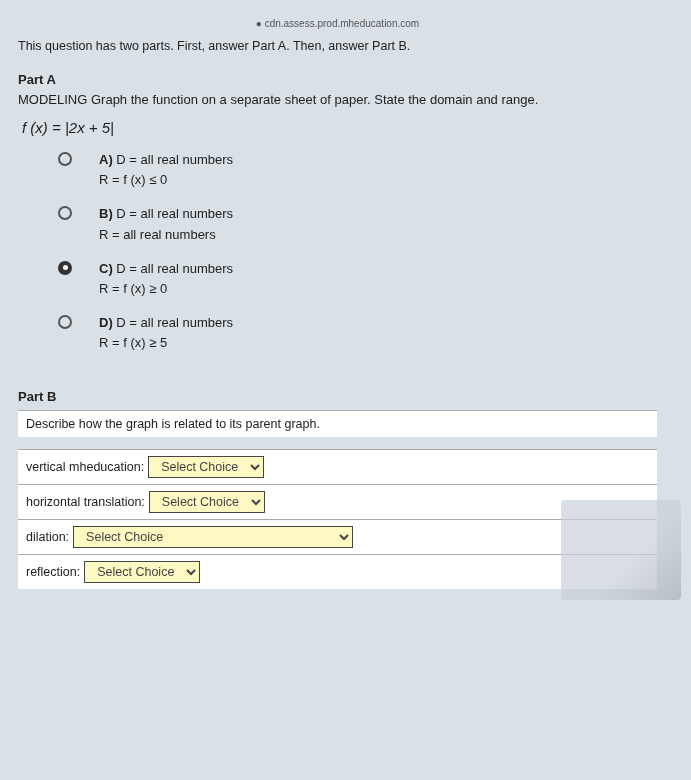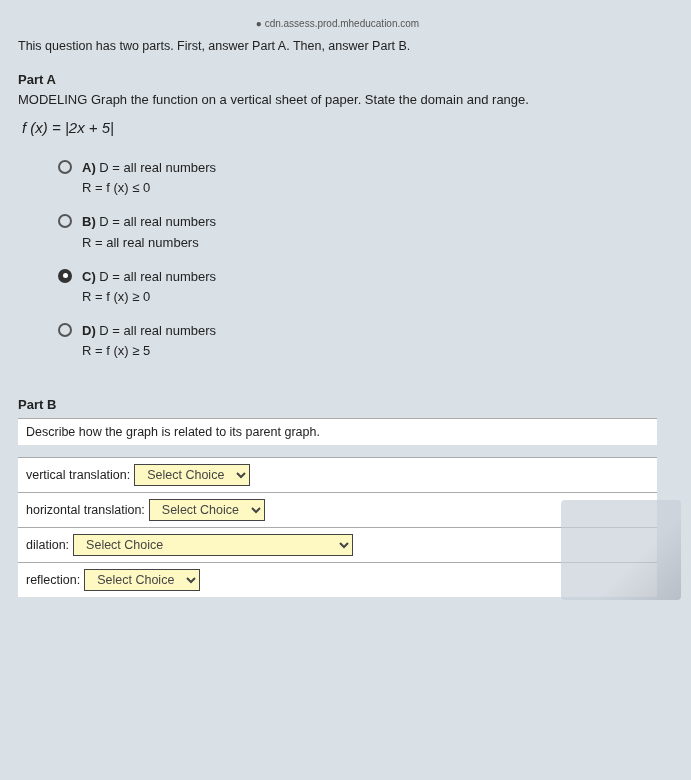--- a/index.html
+++ b/index.html
@@ -41,32 +41,33 @@
       color: #222;
       margin-bottom: 10px;
       line-height: 1.4;
     }
     .modeling-text strong {
       font-weight: normal;
     }
     .function-display {
       font-size: 15px;
       color: #222;
-      margin-bottom: 22px;
+      margin-bottom: 14px;
       margin-left: 4px;
       font-style: italic;
     }
     .choices {
       margin-left: 40px;
       margin-bottom: 20px;
     }
     .choice-item {
       display: flex;
       align-items: flex-start;
       margin-bottom: 14px;
+      gap: 17px;
     }
     .radio-circle {
       width: 14px;
       height: 14px;
       border-radius: 50%;
       border: 2px solid #555;
       margin-right: 10px;
       margin-top: 2px;
       flex-shrink: 0;
       background: transparent;
@@ -156,21 +157,21 @@
 <div class="page">
   <div class="top-bar">
     <span>● cdn.assess.prod.mheducation.com</span>
   </div>
 
   <p class="intro-text">This question has two parts. First, answer Part A. Then, answer Part B.</p>
 
   <p class="part-label">Part A</p>
 
   <p class="modeling-text">
-    <strong>MODELING</strong><span> Graph the function on a vertical sheet of paper. State the domain and range.</span>
+    <strong>MODELING</strong><span> Graph the function on a separate sheet of paper. State the domain and range.</span>
   </p>
 
   <p class="function-display">f (x) = |2x + 5|</p>
 
   <div class="choices">
 
     <div class="choice-item">
       <div class="radio-circle"></div>
       <div class="choice-text">
         <span class="label">A) </span>D = all real numbers<br>R = f (x) ≤ 0
@@ -198,21 +199,21 @@
       </div>
     </div>
   </div>
 
   <div class="part-b-section">
     <p class="part-b-label">Part B</p>
 
     <div class="describe-text">Describe how the graph is related to its parent graph.</div>
 
     <div class="field-row">
-      <span class="field-label">vertical translation:</span>
+      <span class="field-label">vertical mheducation:</span>
       <select class="select-box">
         <option>Select Choice</option>
       </select>
     </div>
 
     <div class="field-row">
       <span class="field-label">horizontal translation:</span>
       <select class="select-box">
         <option>Select Choice</option>
       </select>

